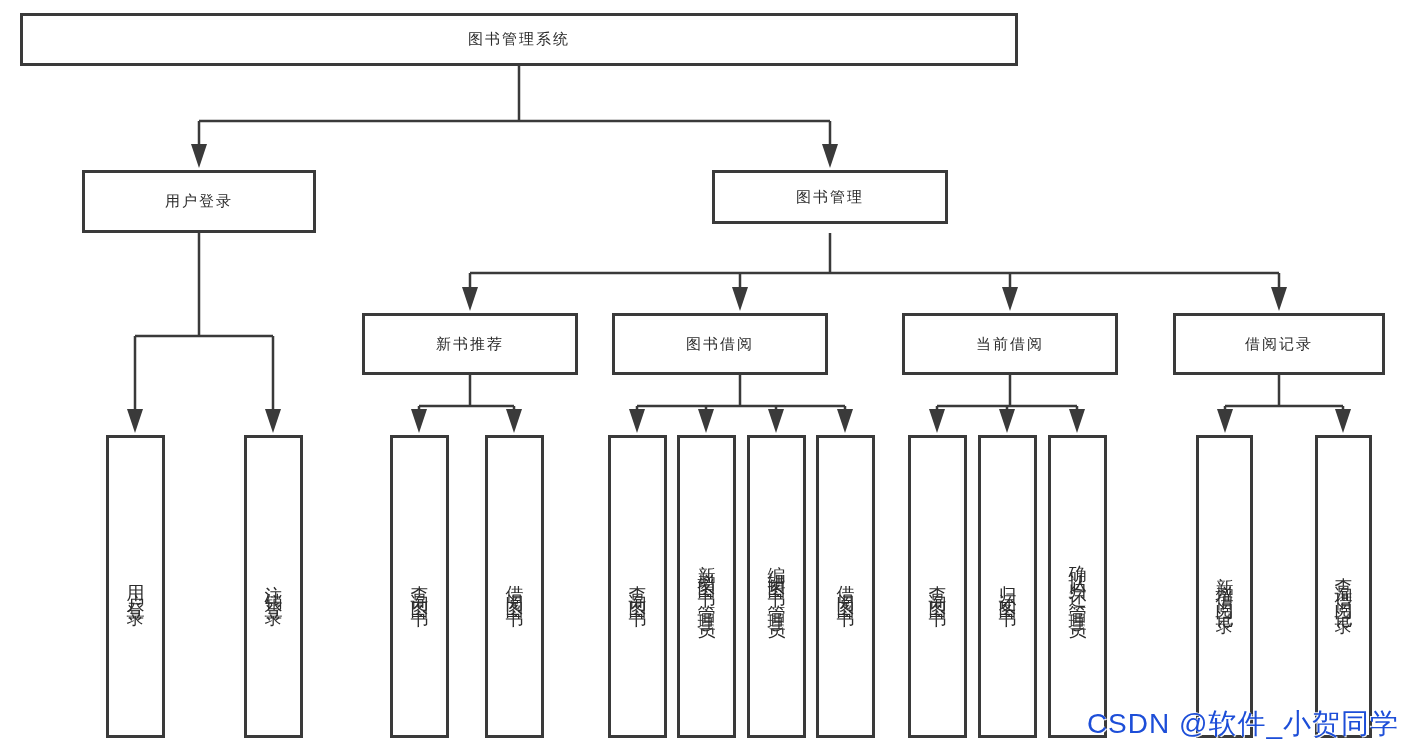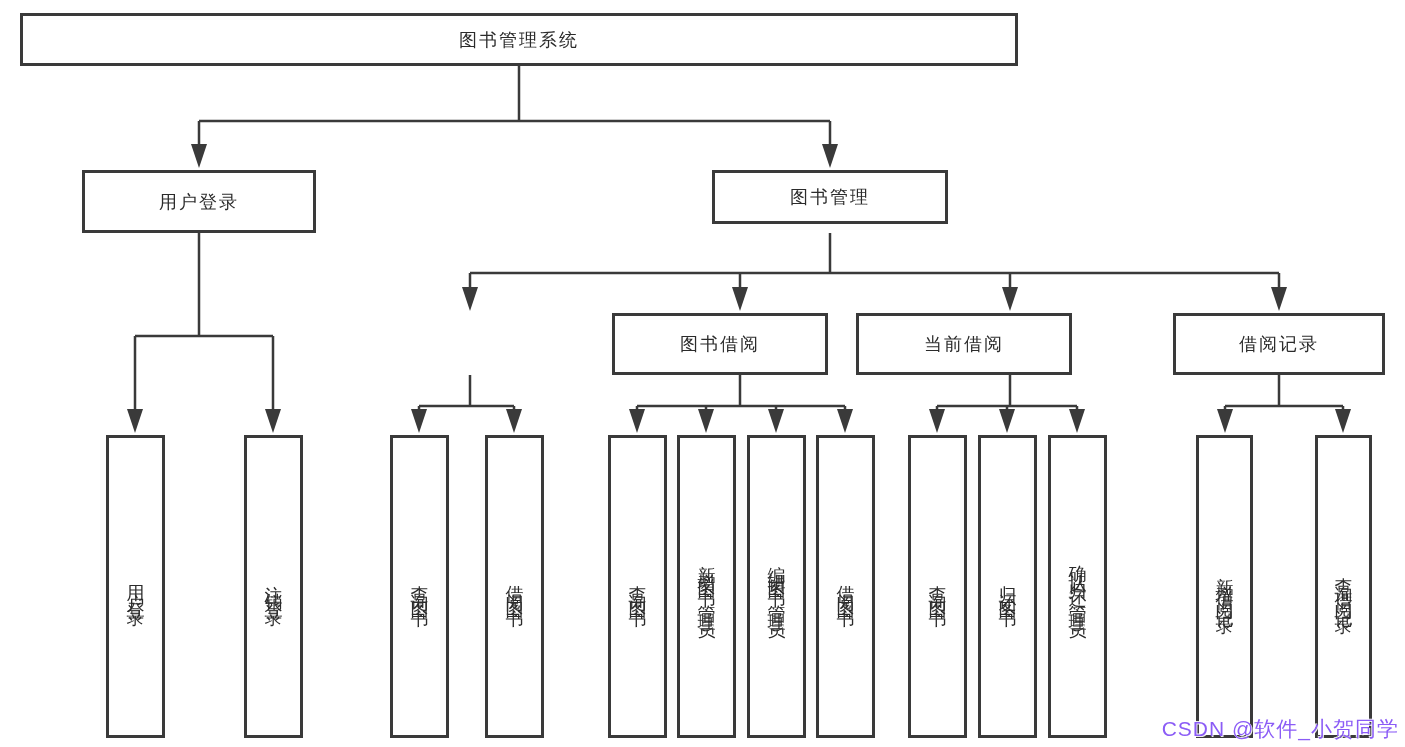--- a/index.html
+++ b/index.html
@@ -16,40 +16,40 @@
     box-sizing:border-box;
     background:#fff;
     border:3px solid #3a3a3a;
     display:flex;
     align-items:center;
     justify-content:center;
     z-index:2;
     color:#2b2b2b;
   }
   .hlabel{
-    font-size:18px;
+    font-size:15px;
     letter-spacing:2px;
     white-space:nowrap;
     color:#2b2b2b;
   }
   .vlabel{
     writing-mode:vertical-rl;
     text-orientation:mixed;
     font-size:18px;
     letter-spacing:8px;
     line-height:1;
     color:#2b2b2b;
   }
   .watermark{
     position:absolute;
     right:6px;
     bottom:4px;
     z-index:3;
-    font-size:21px;
-    color:#8b5cf6;
+    font-size:28px;
+    color:#1d4ed8;
     letter-spacing:1px;
     text-shadow:1px 1px 0 rgba(255,255,255,.9),-1px -1px 0 rgba(255,255,255,.9);
     white-space:nowrap;
   }
 </style>
 </head>
 <body>
 
 <div class="canvas">
 
@@ -100,24 +100,27 @@
     <span class="hlabel">图书管理系统</span>
   </div>
 
   <div class="node" style="left:82px;top:170px;width:234px;height:63px">
     <span class="hlabel">用户登录</span>
   </div>
   <div class="node" style="left:712px;top:170px;width:236px;height:54px">
     <span class="hlabel">图书管理</span>
   </div>
 
+  <div class="node" style="left:362px;top:313px;width:216px;height:62px">
+    <span class="hlabel">新书推荐</span>
+  </div>
   <div class="node" style="left:612px;top:313px;width:216px;height:62px">
     <span class="hlabel">图书借阅</span>
   </div>
-  <div class="node" style="left:856px;top:313px;width:216px;height:62px">
+  <div class="node" style="left:902px;top:313px;width:216px;height:62px">
     <span class="hlabel">当前借阅</span>
   </div>
   <div class="node" style="left:1173px;top:313px;width:212px;height:62px">
     <span class="hlabel">借阅记录</span>
   </div>
 
   <div class="node" style="left:106px;top:435px;width:59px;height:303px">
     <span class="vlabel">用户登录</span>
   </div>
   <div class="node" style="left:244px;top:435px;width:59px;height:303px">

